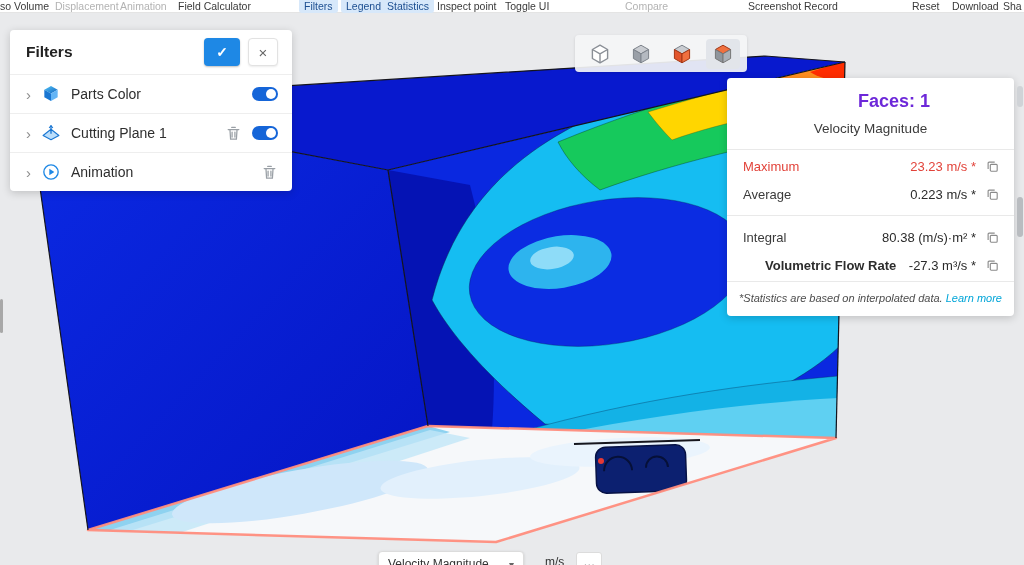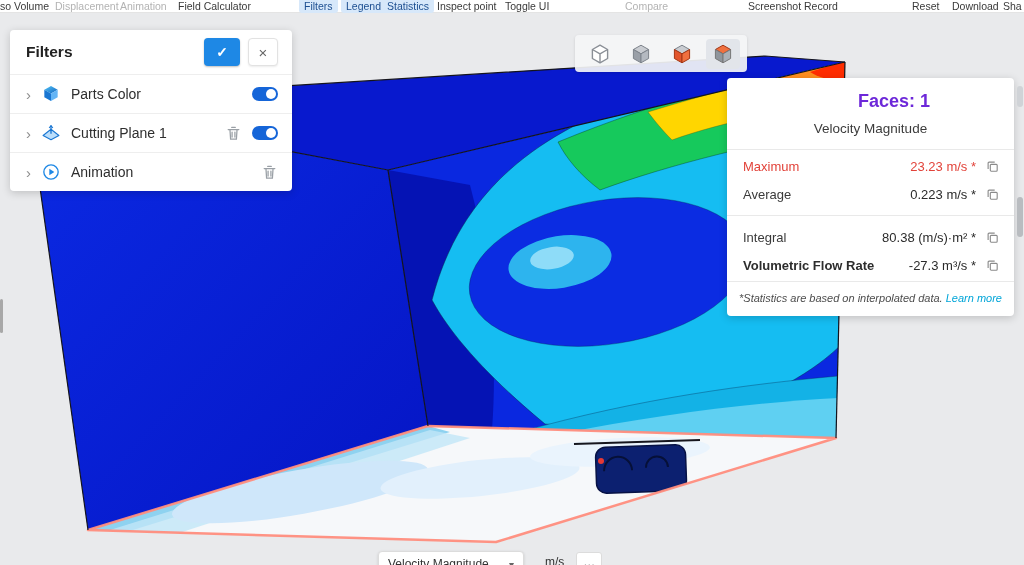--- a/index.html
+++ b/index.html
@@ -58,21 +58,21 @@
            box-shadow:0 2px 8px rgba(0,0,0,.18); z-index:20; }
   .shead { padding:13px 16px 13px; }
   .stitle { font-size:18px; font-weight:700; color:#6d28d9;margin-left:47px; }
   .ssub { font-size:13.5px; color:#3c3c3c; margin-top:9px; }
   .sdiv { height:1px; background:#e9e9e9; }
   .sdiv.gap { margin:5px 0; }
   .srows { padding:3px 0 2px; }
   .srow { display:flex; align-items:center; height:27.5px; padding:0 14px 0 16px; }
   .srow.hl { height:33px; }
   .slabel { font-size:13px; color:#3a3a3a; }
-  .slabel.bold { font-weight:700; color:#2d2d2d; }
+  .slabel.bold { font-weight:700; color:#2d2d2d;margin-left:22px; }
   .sval { margin-left:auto; font-size:13px; color:#2b2b2b; white-space:nowrap; }
   .red   { color:#e2433a !important; }
   .blue2 { color:#1e88e5 !important; }
   .copy { width:15px; height:15px; margin-left:9px; cursor:pointer; flex:none; }
   .copy svg { width:15px; height:15px; }
   .sfoot { border-top:1px solid #e9e9e9; padding:10px 12px 12px; font-size:11px; font-style:italic;
            color:#4c4c4c; white-space:nowrap; }
   .learn { color:#00a5d8; cursor:pointer; font-style:italic; }
 
   

